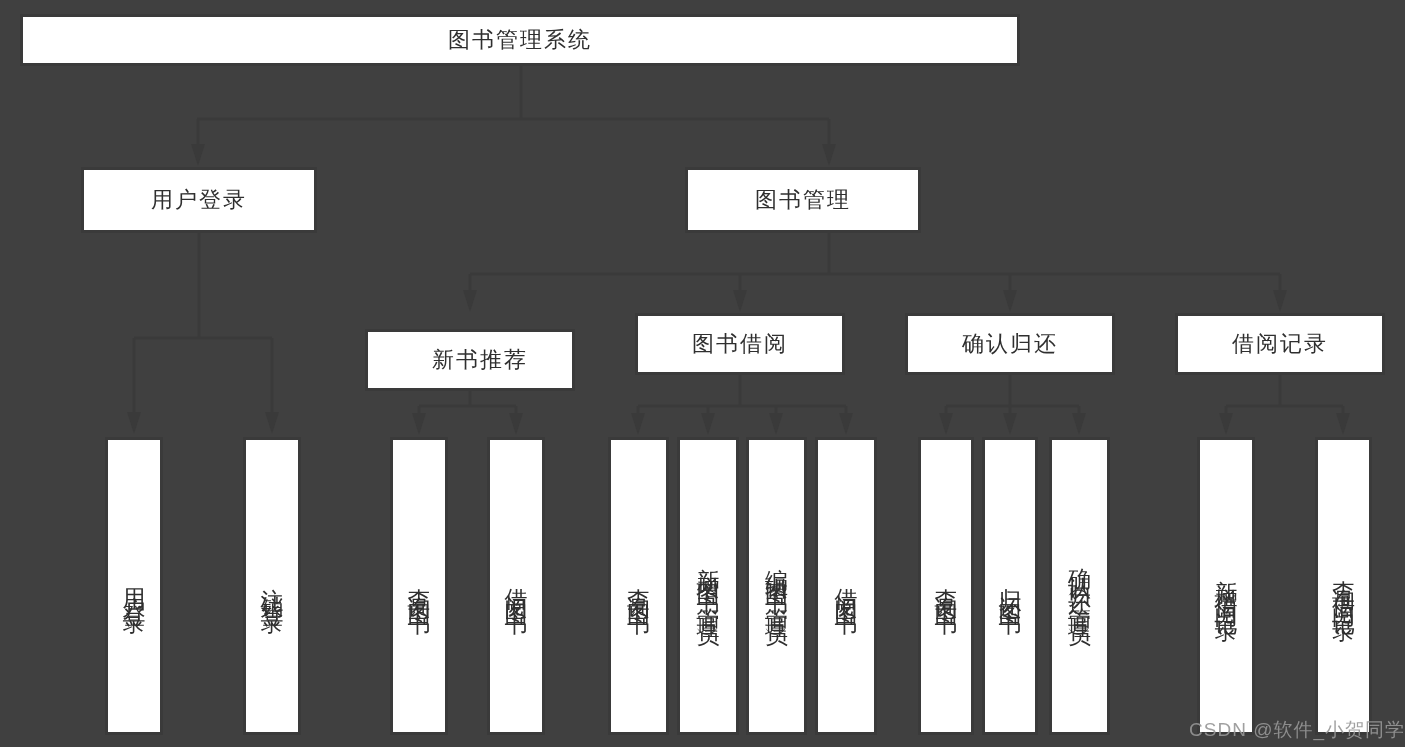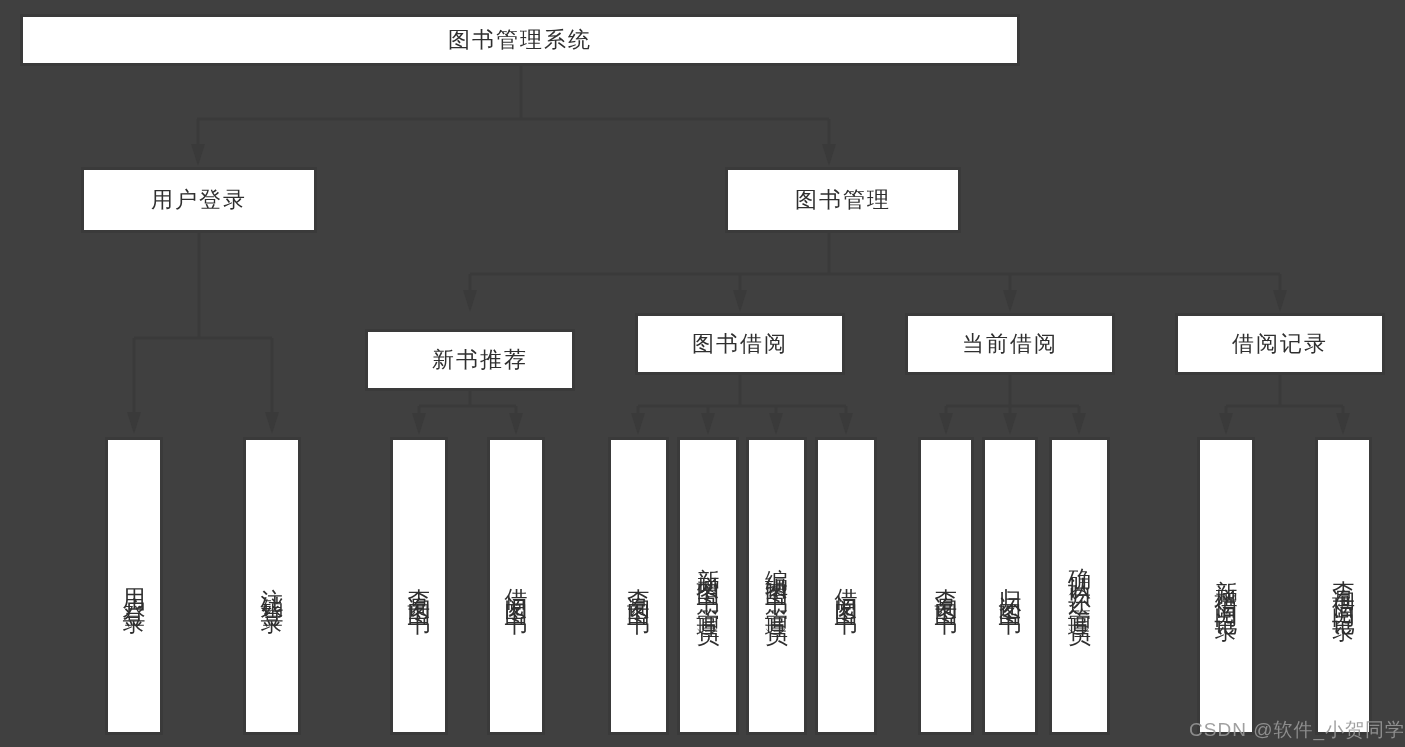--- a/index.html
+++ b/index.html
@@ -137,32 +137,32 @@
     </g>
   </svg>
 
   <div class="node h" style="left:20px; top:14px; width:1000px; height:52px;">
     <span>图书管理系统</span>
   </div>
 
   <div class="node h" style="left:81px; top:167px; width:236px; height:66px;">
     <span>用户登录</span>
   </div>
-  <div class="node h" style="left:725px; top:167px; width:236px; height:66px;">
+  <div class="node h" style="left:685px; top:167px; width:236px; height:66px;">
     <span>图书管理</span>
   </div>
 
   <div class="node h" style="left:365px; top:329px; width:210px; height:62px;padding-left:20px;">
     <span>新书推荐</span>
   </div>
   <div class="node h" style="left:635px; top:313px; width:210px; height:62px;">
     <span>图书借阅</span>
   </div>
   <div class="node h" style="left:905px; top:313px; width:210px; height:62px;">
-    <span>当前借阅</span>
+    <span>确认归还</span>
   </div>
   <div class="node h" style="left:1175px; top:313px; width:210px; height:62px;">
     <span>借阅记录</span>
   </div>
 
   <div class="node v" style="left:105px; top:437px; width:58px; height:298px;">
     <span>用户登录</span>
   </div>
   <div class="node v" style="left:243px; top:437px; width:58px; height:298px;">
     <span>注销登录</span>

